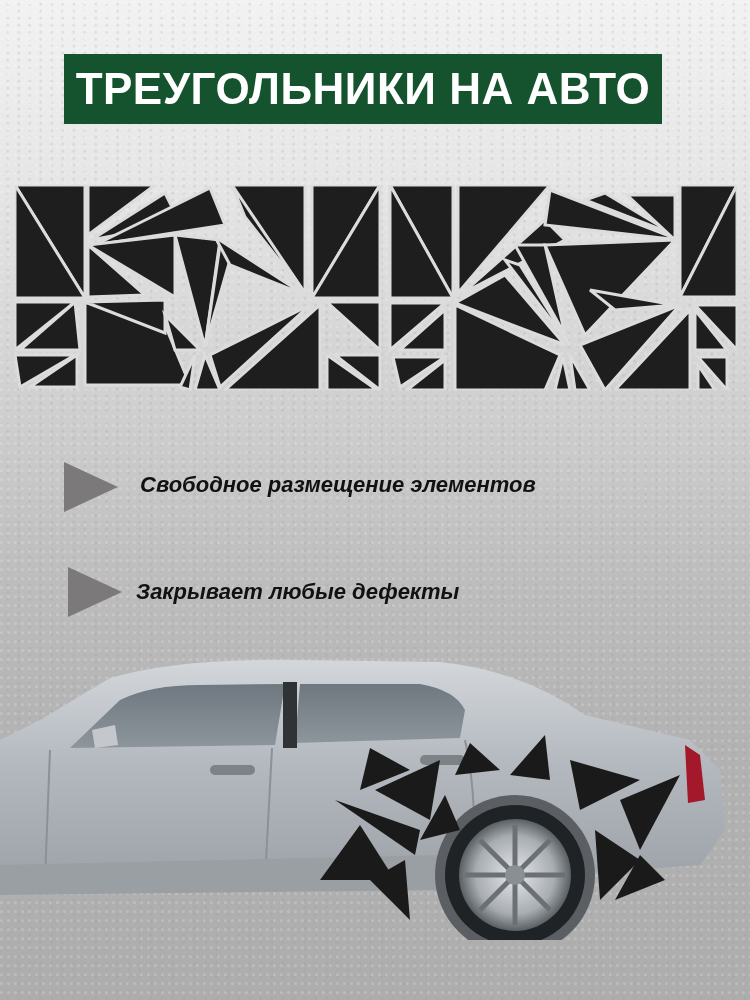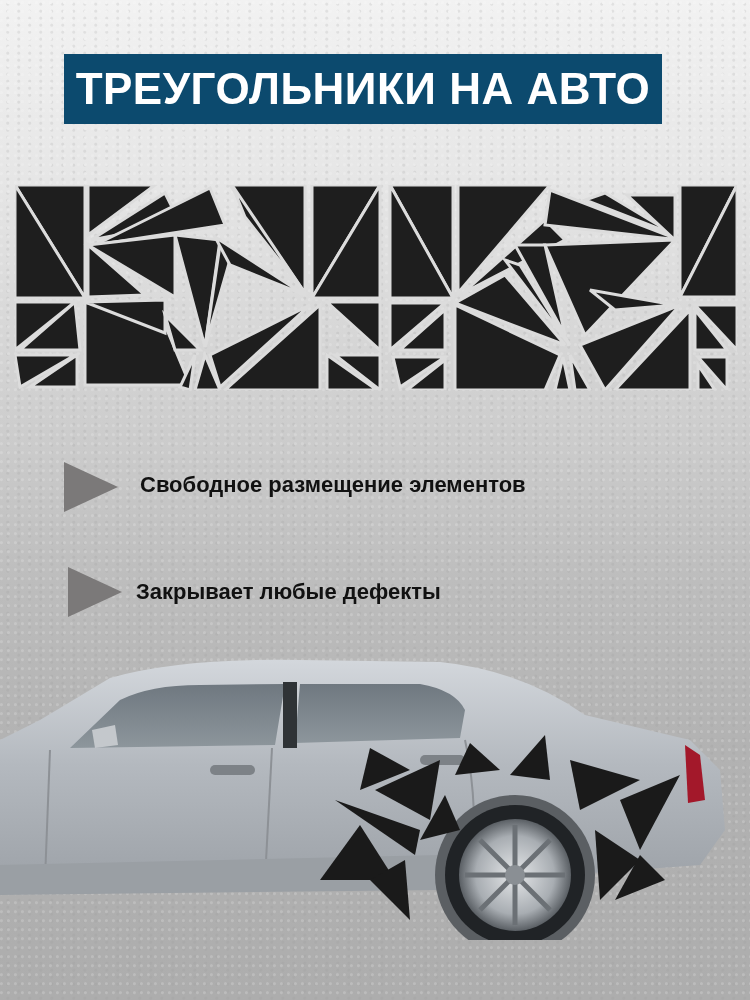--- a/index.html
+++ b/index.html
@@ -2,27 +2,27 @@
 <html><head>
 <meta charset="utf-8">
 <style>
   html,body{margin:0;padding:0;}
   body{width:750px;height:1000px;overflow:hidden;position:relative;
     background:linear-gradient(180deg,#f2f2f2 0%,#e6e6e6 18%,#d2d2d2 38%,#bdbdbd 58%,#b2b2b2 75%,#adadad 100%);
     font-family:"Liberation Sans",sans-serif;}
   .noise{position:absolute;inset:0;opacity:.18;
     background-image:radial-gradient(circle at 20% 30%,#fff 0 1px,transparent 2px),radial-gradient(circle at 70% 60%,#999 0 1px,transparent 2px);
     background-size:7px 9px,11px 7px;}
-  .title-box{position:absolute;left:64px;top:54px;width:598px;height:70px;background:#0c4a6e;
+  .title-box{position:absolute;left:64px;top:54px;width:598px;height:70px;background:#14532d;
     display:flex;align-items:center;justify-content:center;}
   .title-text{color:#fff;font-weight:bold;font-size:44px;letter-spacing:0.5px;}
   .pattern{position:absolute;left:15px;top:185px;width:722px;height:205px;}
   .feature{position:absolute;left:0;display:flex;align-items:center;}
   .feature .arrow{position:absolute;width:0;height:0;border-top:25px solid transparent;border-bottom:25px solid transparent;border-left:54px solid #7b7979;}
-  .feature .label{position:absolute;font-weight:bold;font-size:22px;color:#111;white-space:nowrap;}
+  .feature .label{position:absolute;font-weight:bold;font-size:22px;color:#111;white-space:nowrap;font-style:italic;}
   .car{position:absolute;left:0;top:640px;width:750px;height:300px;}
 </style>
 </head>
 <body>
 
 <div class="noise"></div>
 
 <div class="title-box">
   <span class="title-text">ТРЕУГОЛЬНИКИ НА АВТО</span>
 </div>

